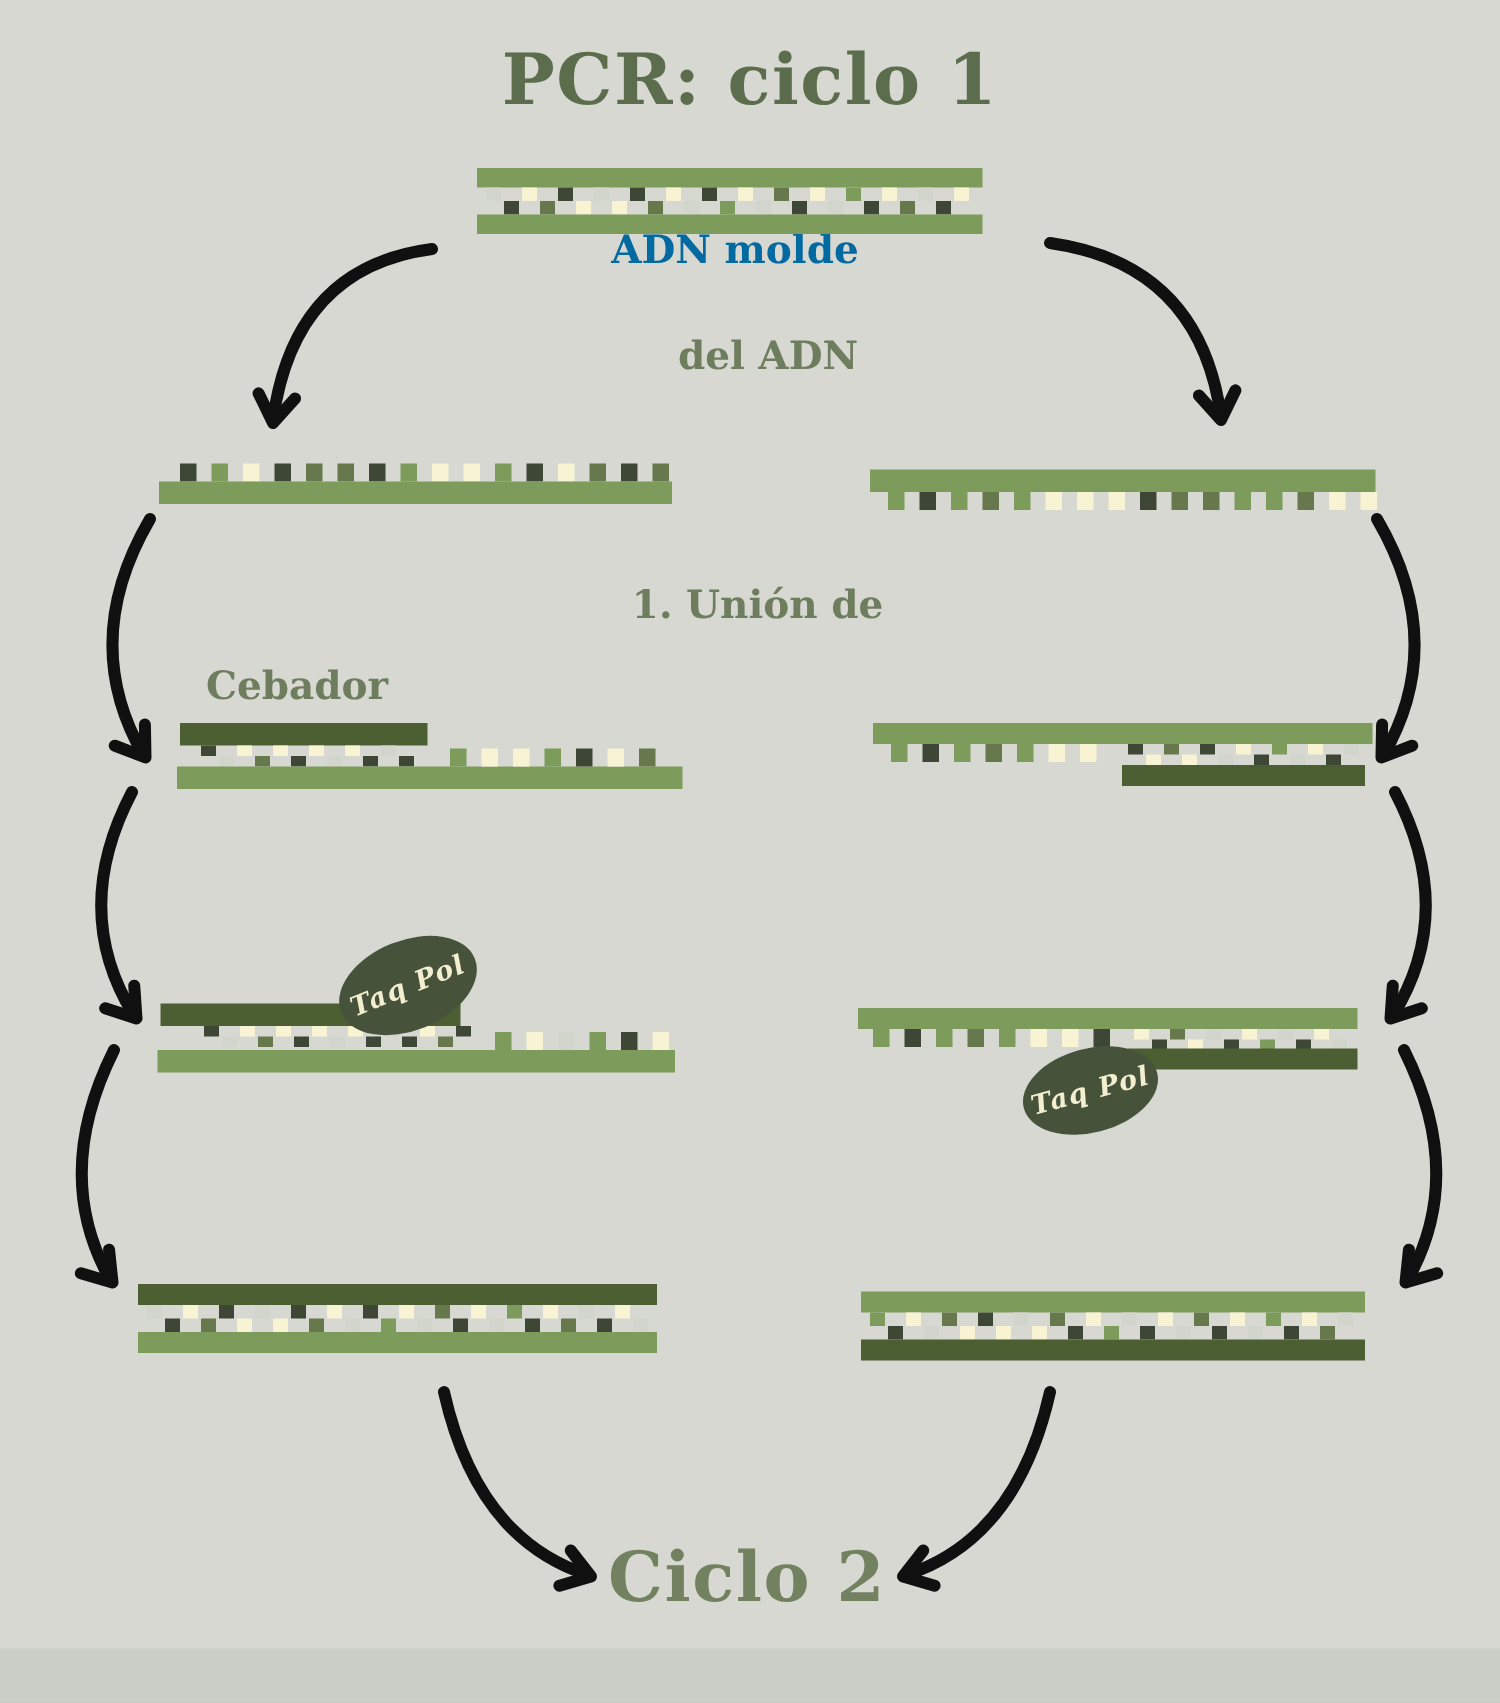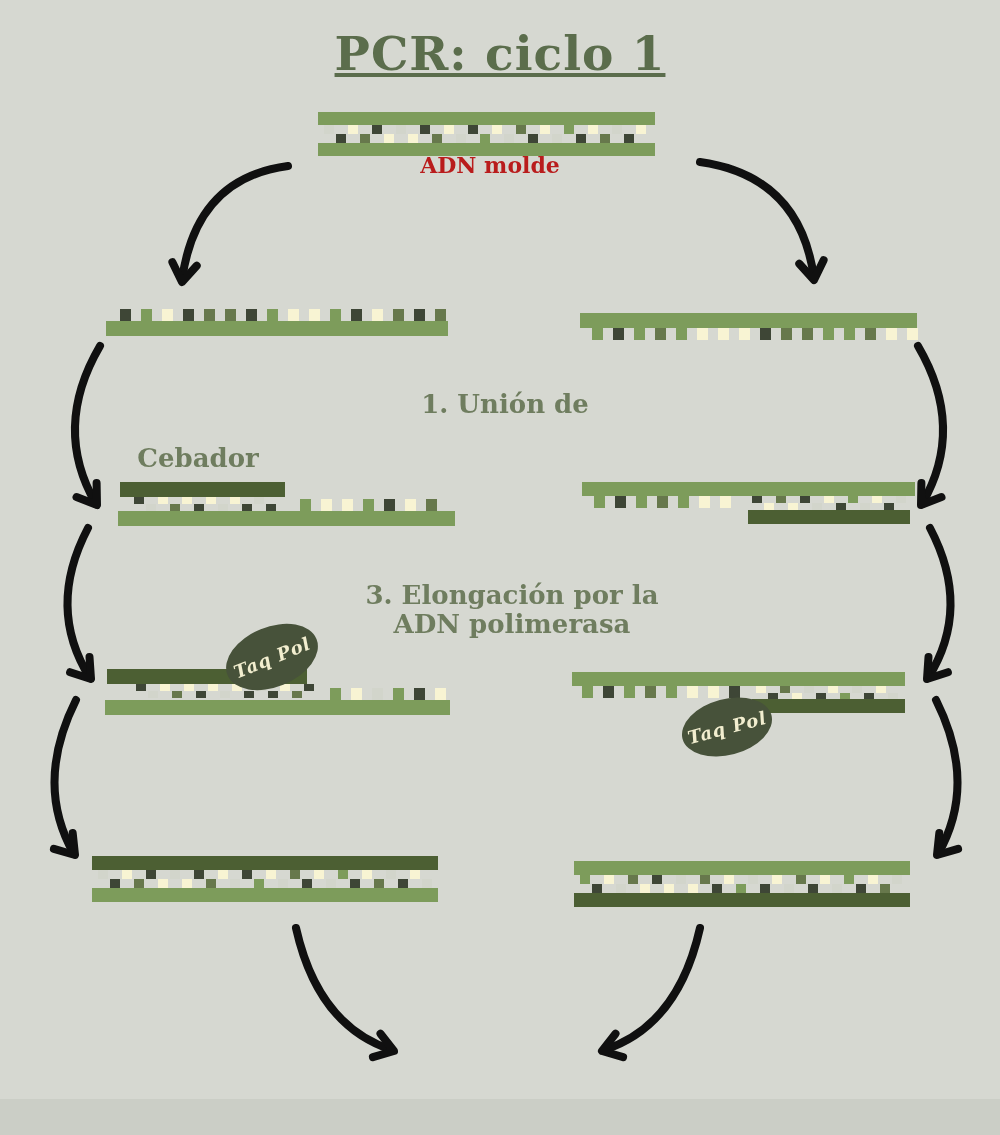--- a/index.html
+++ b/index.html
@@ -4,59 +4,57 @@
 <title>PCR ciclo 1</title>
 <style>
   html,body{margin:0;padding:0;background:#b9bdb3;}
   .page{
     position:relative; width:1000px; height:1135px; margin:0 auto;
     background:#d6d8d1; overflow:hidden;
     font-family:"DejaVu Serif", serif;
   }
   .lbl{position:absolute; transform:translateX(-50%); white-space:nowrap; font-weight:bold;}
   .title{font-size:47px; letter-spacing:1px; color:#5b6d4c;}
-  .sub{font-size:22px; color:#b91c1c;}
+  .sub{font-size:26px; color:#0369a1;}
   .step{font-size:26px; color:#6f7d5f; text-align:center; line-height:1.12;}
   .cyc{font-size:46px; color:#72815f; letter-spacing:1px;}
   #figures,#arrowlayer{position:absolute; left:0; top:0; width:1000px; height:1135px;}
   #figures div{position:absolute;}
   .strand{position:absolute; left:0; top:0;}
   .oval{
     position:absolute; border-radius:50%;
     display:flex; align-items:center; justify-content:center;
   }
   .oval span{
     color:#f2eecf; font-style:italic; font-weight:bold; font-size:18px; letter-spacing:1px;
   }
   #arrowlayer{pointer-events:none;}
   .bottom-strip{position:absolute; left:0; bottom:0; width:1000px; height:36px; background:#cbcec6;}
 </style>
 </head>
 <body>
 
 <div class="page">
 
-  <div class="lbl title" style="left:500px; top:26px;text-decoration:underline;">PCR: ciclo 1</div>
+  <div class="lbl title" style="left:500px; top:26px;">PCR: ciclo 1</div>
 
   <div class="lbl sub" style="left:490px; top:152px;">ADN molde</div>
 
   <div class="lbl step" style="left:512px; top:224px;">
+    <div>del ADN</div>
   </div>
 
   <div class="lbl step" style="left:505px; top:390px;">
     <div>1. Unión de</div>
   </div>
 
   <div class="lbl step" style="left:198px; top:444px;">Cebador</div>
 
-  <div class="lbl step" style="left:512px; top:581px;">
-    <div>3. Elongación por la</div>
-    <div>ADN polimerasa</div>
-  </div>
-
+
+  <div class="lbl cyc" style="left:498px; top:1024px;">Ciclo 2</div>
 
   <div id="figures">
       <div class="strand">
         <div style="left: 318px; top: 112px; width: 337px; height: 13px; background: rgb(125, 156, 91);"></div>
         <div style="left: 324px; top: 125px; width: 10px; height: 9px; background: rgb(210, 213, 203);"></div>
         <div style="left: 336px; top: 134px; width: 10px; height: 9px; background: rgb(62, 70, 54);"></div>
         <div style="left: 348px; top: 125px; width: 10px; height: 9px; background: rgb(248, 244, 211);"></div>
         <div style="left: 360px; top: 134px; width: 10px; height: 9px; background: rgb(103, 120, 76);"></div>
         <div style="left: 372px; top: 125px; width: 10px; height: 9px; background: rgb(62, 70, 54);"></div>
         <div style="left: 384px; top: 134px; width: 10px; height: 9px; background: rgb(248, 244, 211);"></div>

